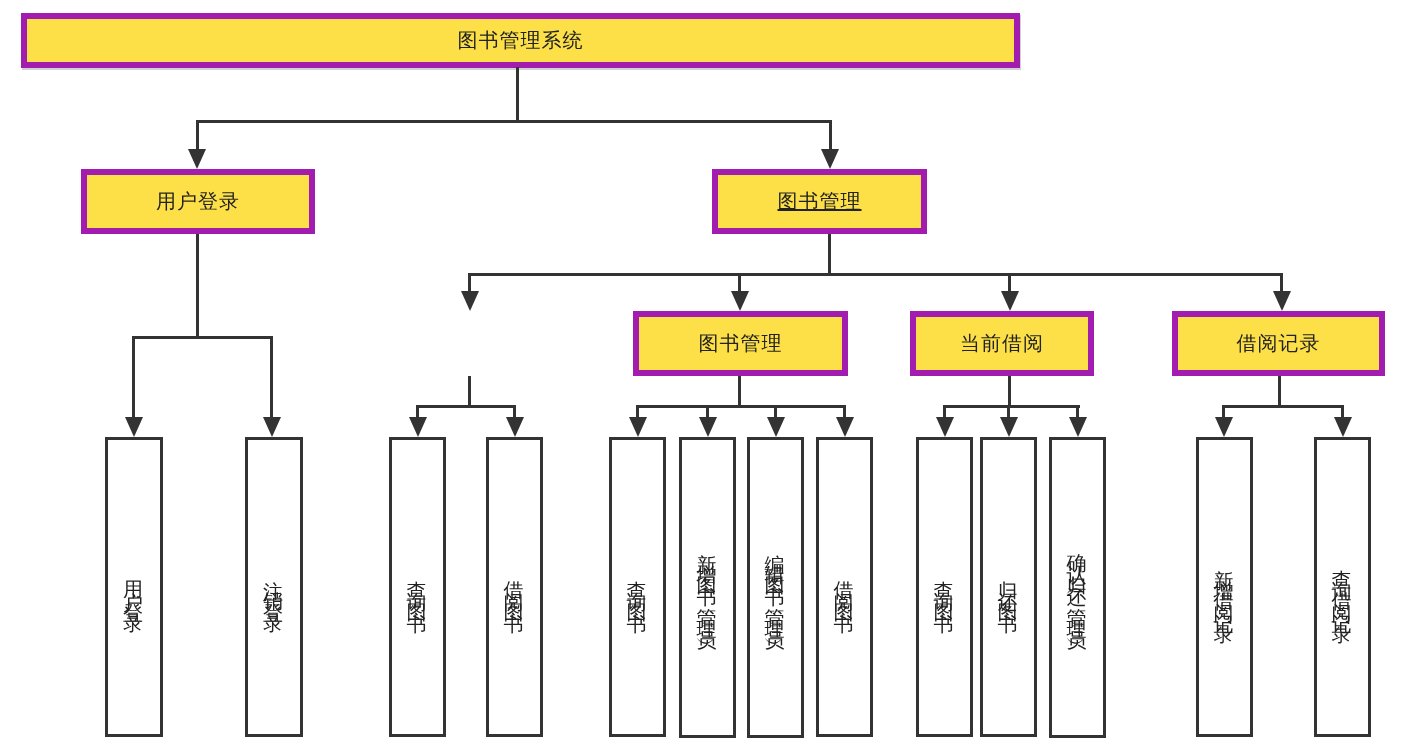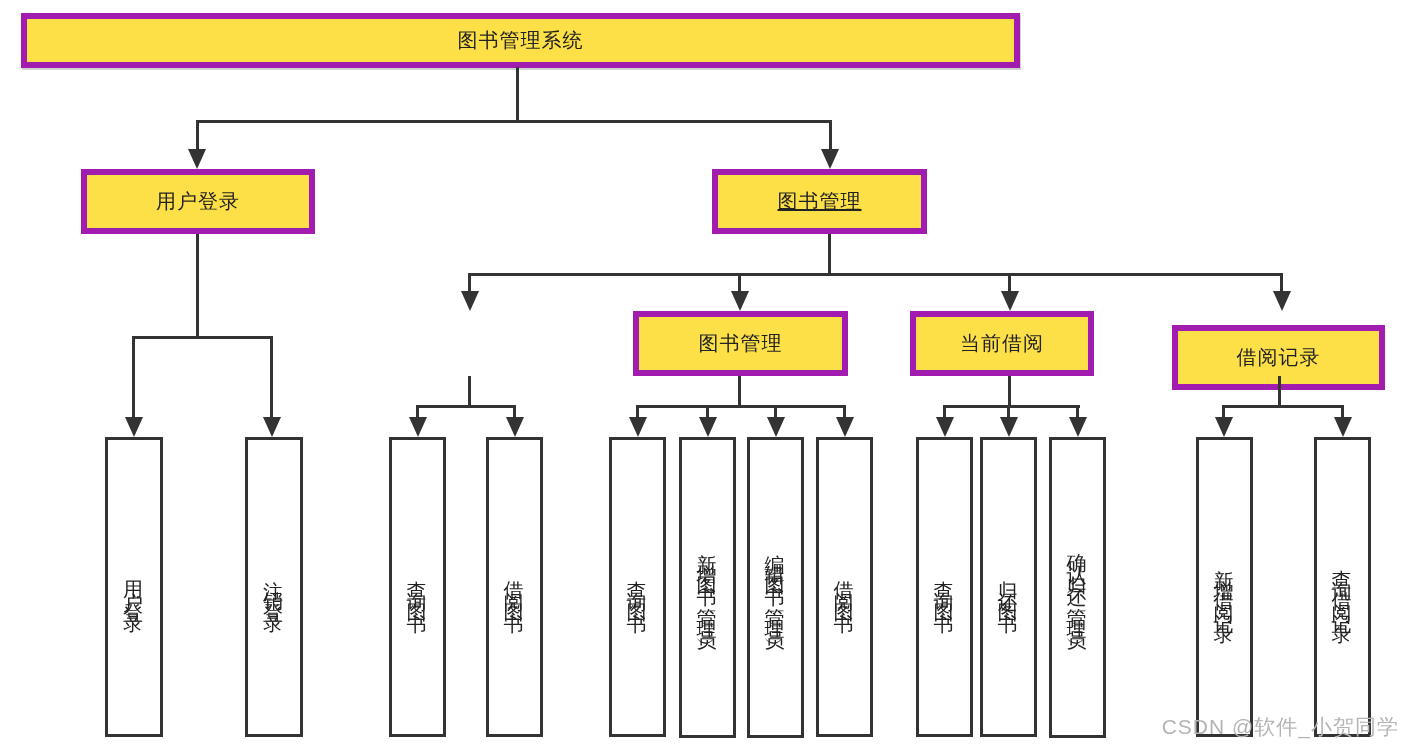--- a/index.html
+++ b/index.html
@@ -107,21 +107,21 @@
   <div class="arr" style="left:1001px; top:291px;"></div>
   <div class="vl" style="left:1280px; top:273px; height:20px;"></div>
   <div class="arr" style="left:1273px; top:291px;"></div>
 
   <div class="node" style="left:633px; top:311px; width:215px; height:65px;">
     <span>图书管理</span>
   </div>
   <div class="node" style="left:910px; top:311px; width:184px; height:65px;">
     <span>当前借阅</span>
   </div>
-  <div class="node" style="left:1172px; top:311px; width:213px; height:65px;margin-top:14px;">
+  <div class="node" style="left:1172px; top:311px; width:213px; height:65px;">
     <span>借阅记录</span>
   </div>
 
   <div class="vl" style="left:468px; top:376px; height:32px;"></div>
   <div class="hl" style="left:416px; top:405px; width:100px;"></div>
   <div class="vl" style="left:416px; top:405px; height:14px;"></div>
   <div class="arr" style="left:409px; top:417px;"></div>
   <div class="vl" style="left:513px; top:405px; height:14px;"></div>
   <div class="arr" style="left:506px; top:417px;"></div>
 
@@ -189,15 +189,14 @@
     <span>确认归还（管理员）</span>
   </div>
 
   <div class="leaf" style="left:1196px; top:437px; width:57px; height:300px;">
     <span>新增借阅记录</span>
   </div>
   <div class="leaf" style="left:1314px; top:437px; width:57px; height:300px;">
     <span>查询借阅记录</span>
   </div>
 
-  <div id="watermark">CSDN @软件_小贺同学</div>
 
 </div>
 
 </body></html>

